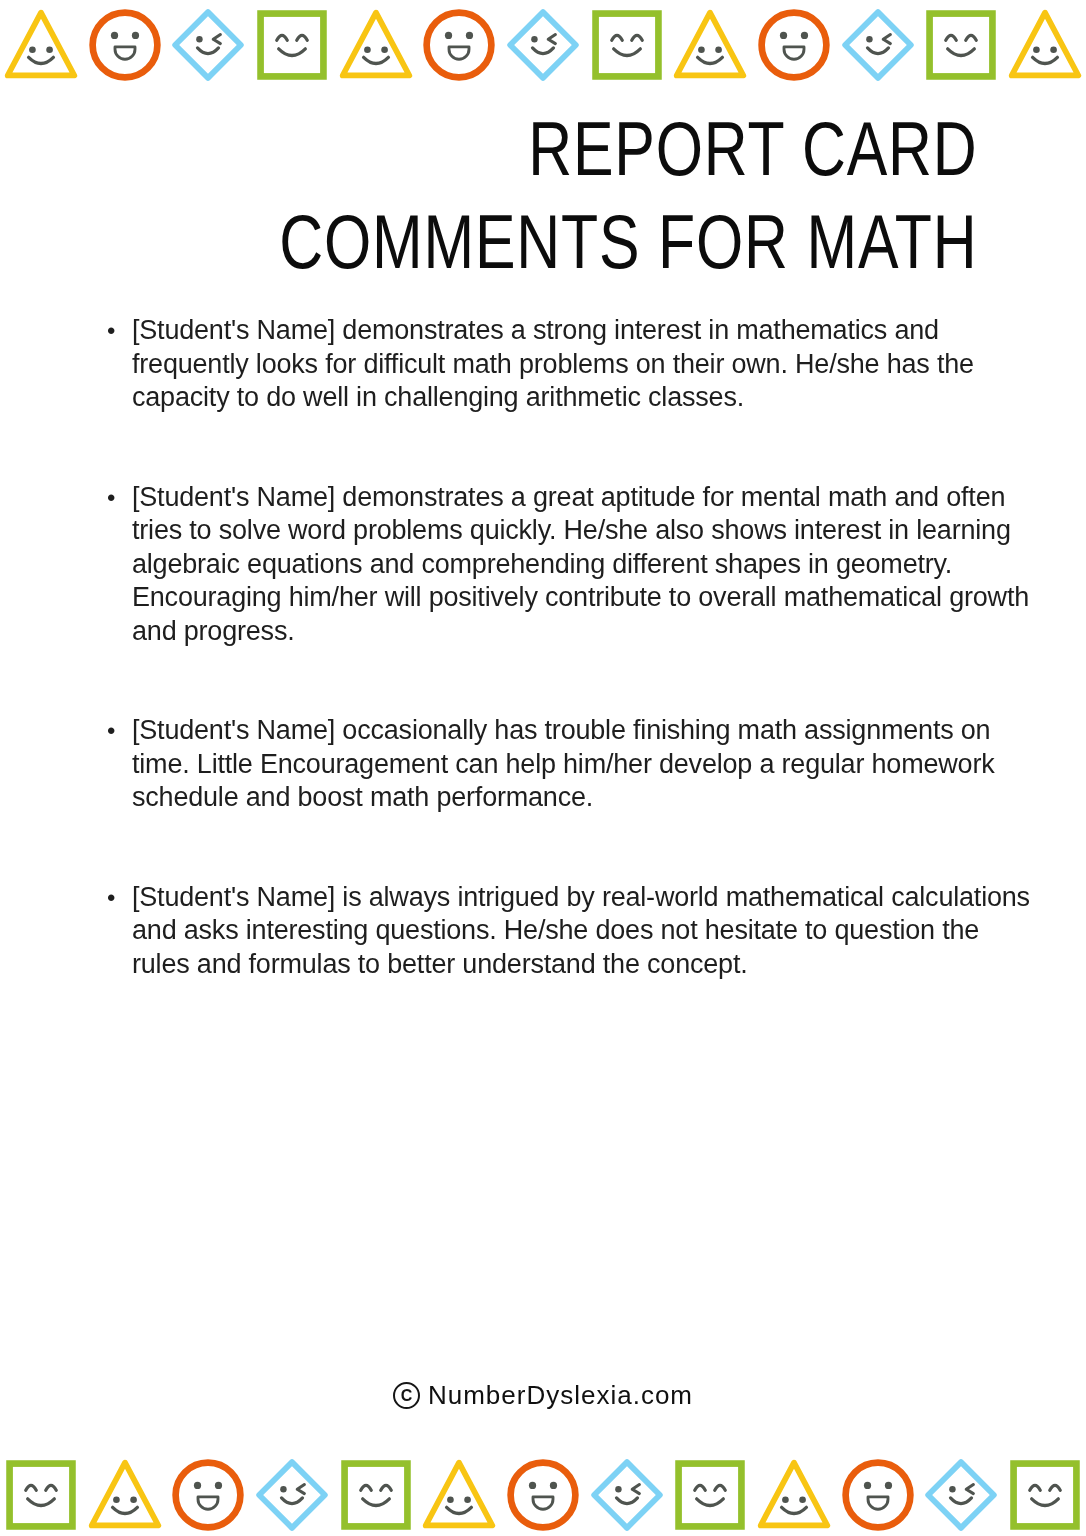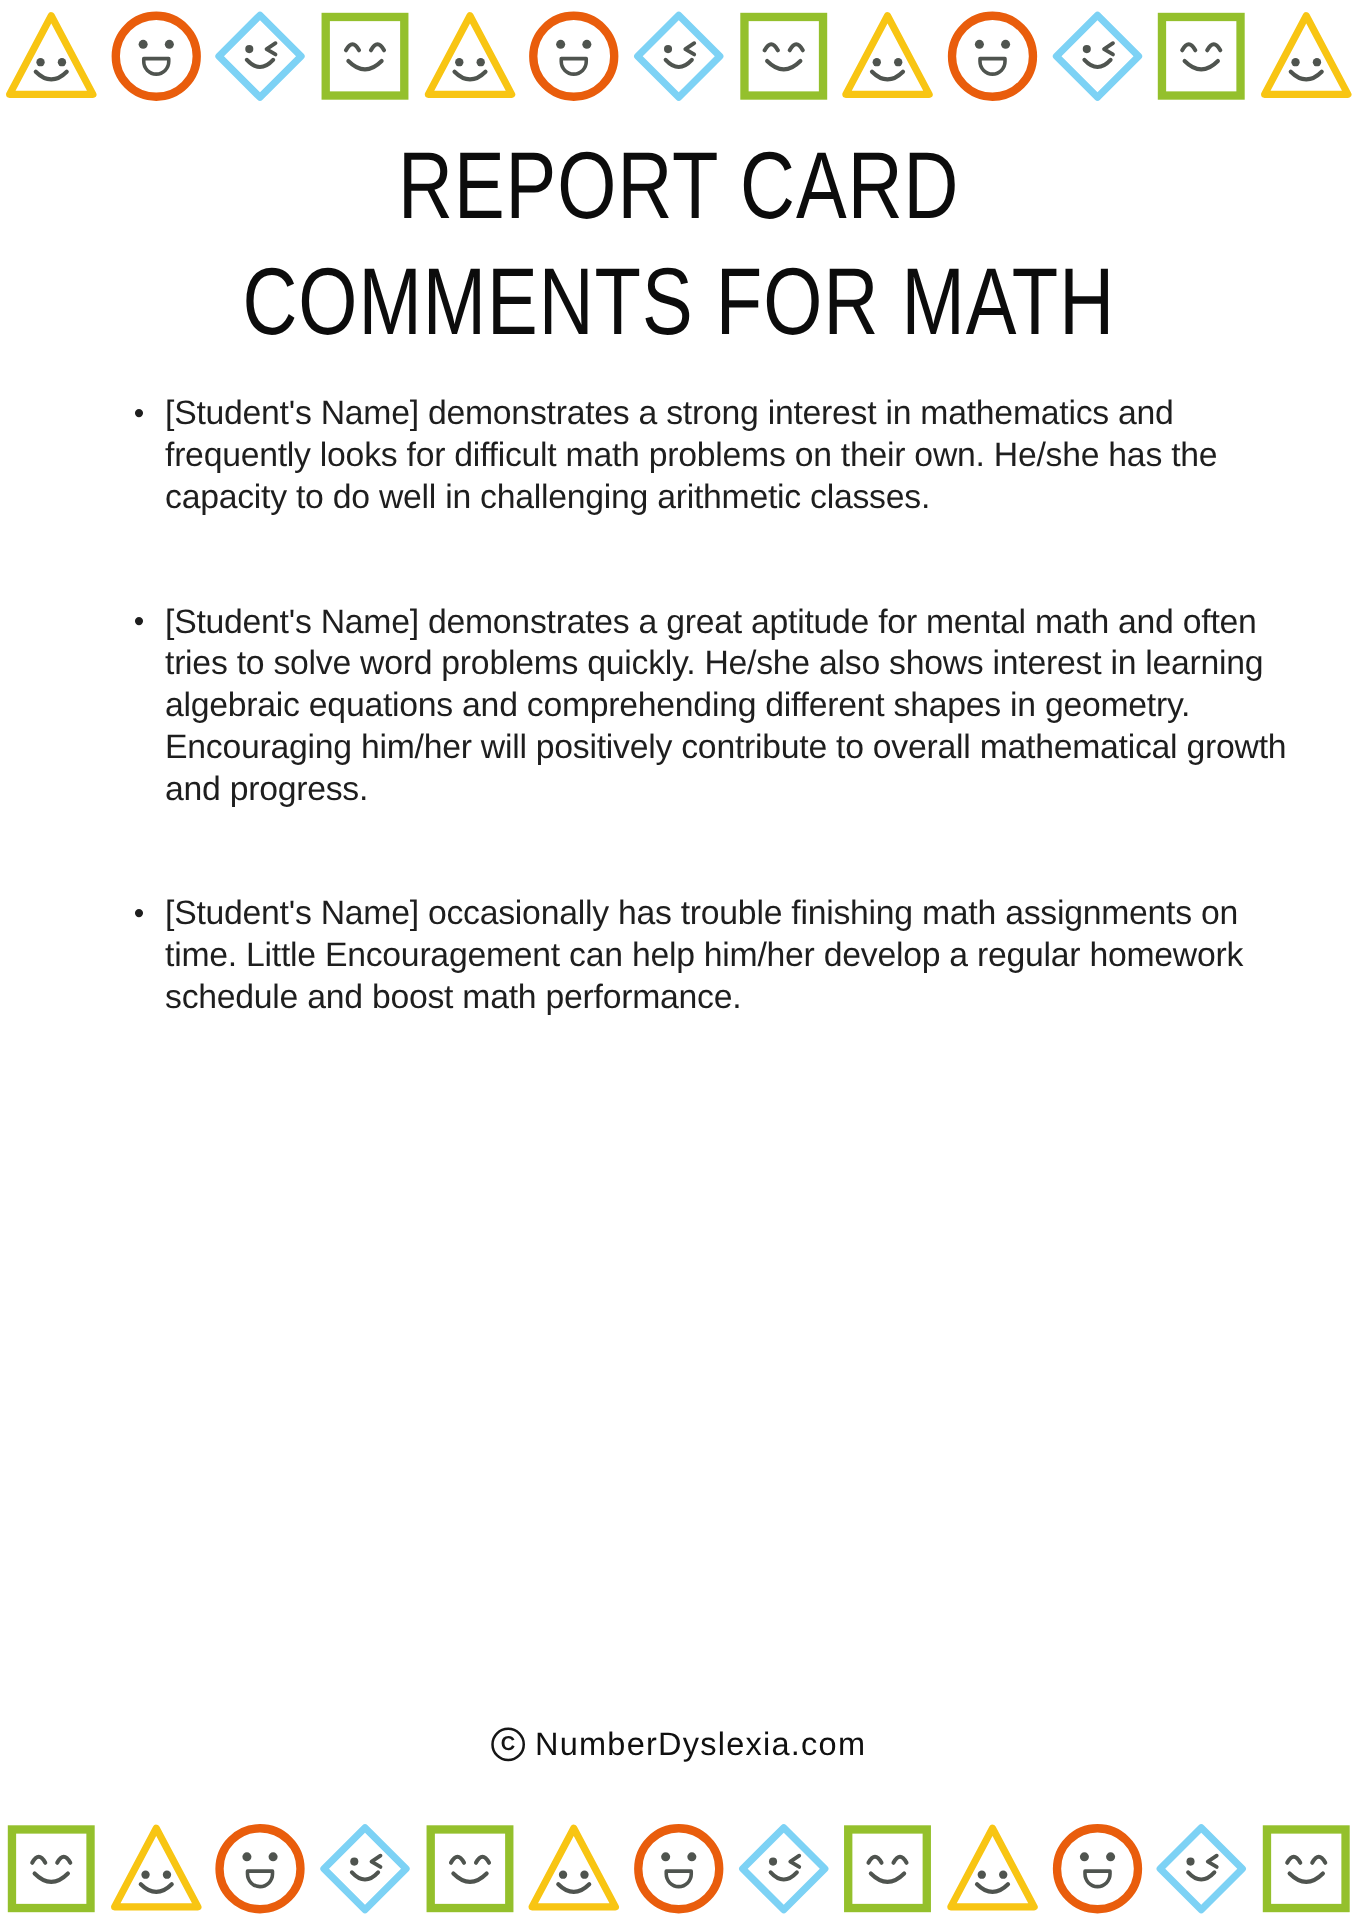--- a/index.html
+++ b/index.html
@@ -15,21 +15,21 @@
     position: absolute; left: 0; right: 0;
     display: flex;
     justify-content: space-between;
     padding: 0 1px;
   }
   .border-row.top { top: 5px; }
   .border-row.bottom { bottom: 1px; }
   .shape-cell { width: 80px; height: 80px; flex: 0 0 auto; }
   .page-title {
     position: absolute; top: 102px; left: 0; width: 100%;
-    margin: 0; text-align: center;
+    margin: 0; text-align: right;
     font-size: 76px; font-weight: 500; color: #0c0c0c;
     letter-spacing: 1px;
   }
   .page-title .title-line {
     display: block;
     line-height: 93px;
     transform: scaleX(0.80);
   }
   .comment-list {
     position: absolute; top: 314px; left: 0; right: 0;
@@ -152,20 +152,21 @@
 
 <h1 class="page-title">
   <span class="title-line">REPORT CARD</span>
   <span class="title-line">COMMENTS FOR MATH</span>
 </h1>
 
 <ul class="comment-list">
     <li>[Student's Name] demonstrates a strong interest in mathematics and frequently looks for difficult math problems on their own. He/she has the capacity to do well in challenging arithmetic classes.</li>
     <li>[Student's Name] demonstrates a great aptitude for mental math and often tries to solve word problems quickly. He/she also shows interest in learning algebraic equations and comprehending different shapes in geometry. Encouraging him/her will positively contribute to overall mathematical growth and progress.</li>
     <li>[Student's Name] occasionally has trouble finishing math assignments on time. Little Encouragement can help him/her develop a regular homework schedule and boost math performance.</li>
+    <li>[Student's Name] is always intrigued by real-world mathematical calculations and asks interesting questions. He/she does not hesitate to question the rules and formulas to better understand the concept.</li>
   </ul>
 
 <div class="footer">
   <span class="copy-circle">C</span>
   <span class="site-name">NumberDyslexia.com</span>
 </div>
 
 <div class="border-row bottom">
     <span class="shape-cell"><svg viewBox="0 0 84 84" width="80" height="80">
     <rect x="9" y="9" width="66" height="66" fill="#fff" stroke="#94C02C" stroke-width="7"></rect>

